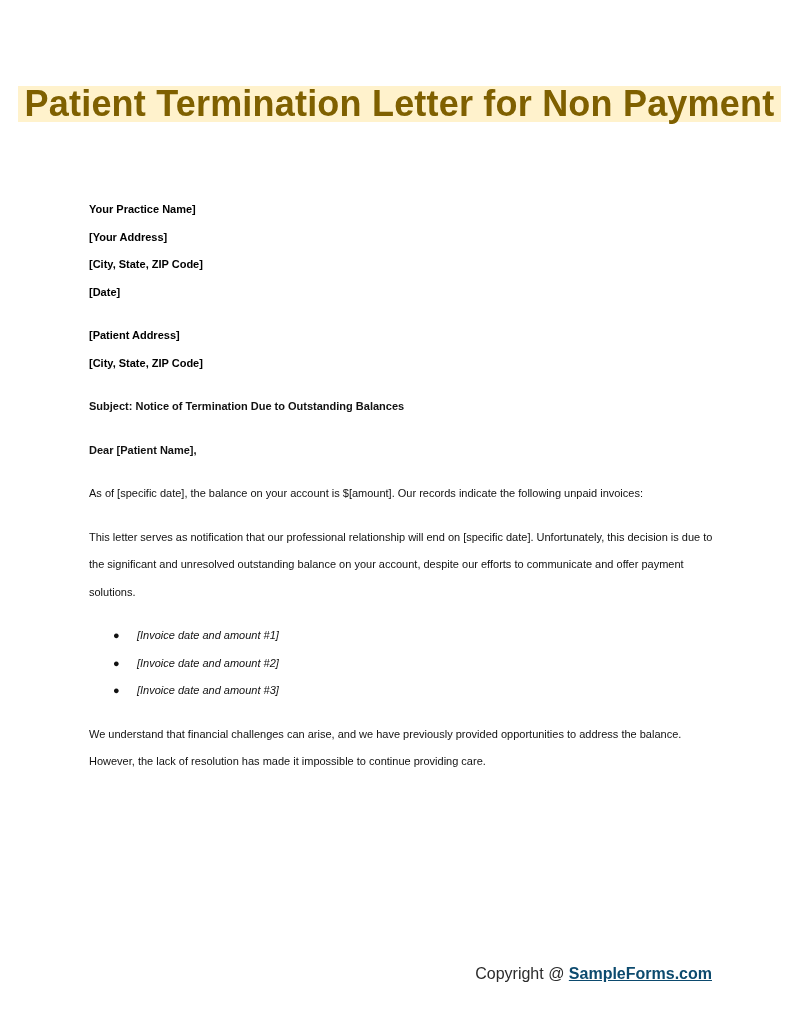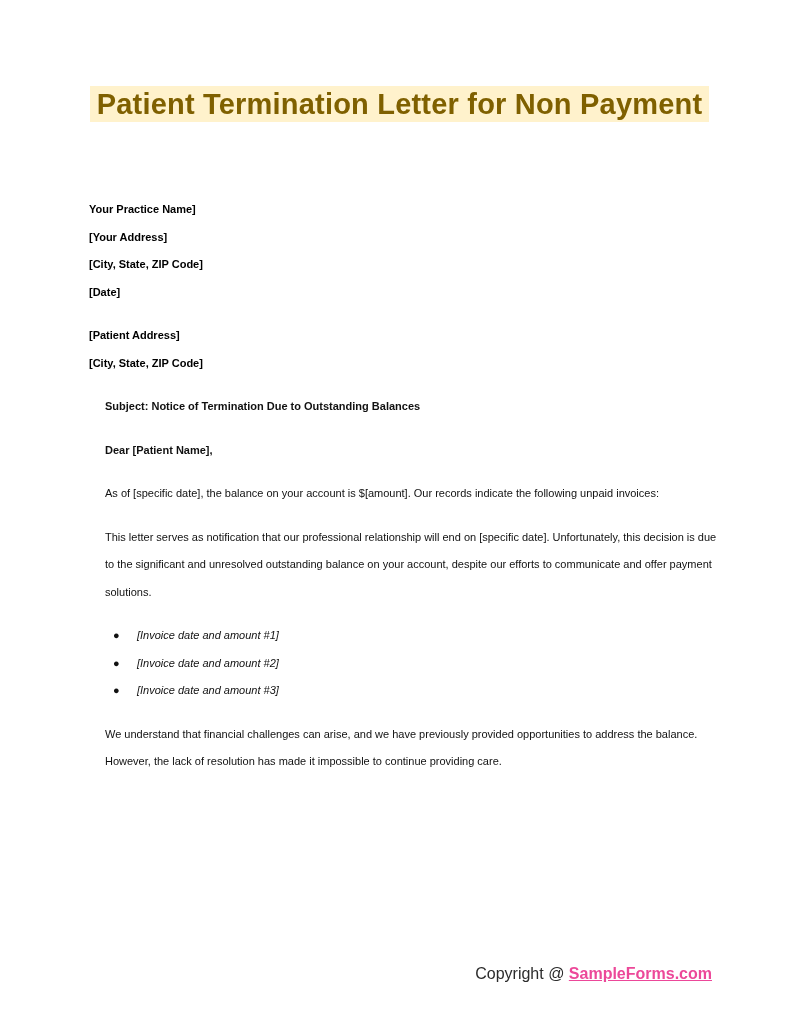--- a/index.html
+++ b/index.html
@@ -14,39 +14,39 @@
     margin: 0 auto;
   }
   .title-wrap {
     margin-top: 86px;
     text-align: center;
   }
   .title-highlight {
     display: inline-block;
     background: #FFF2CC;
     color: #7F6000;
-    font-size: 29px;
+    font-size: 36px;
     font-weight: bold;
     line-height: 36px;
     padding: 0 7px;
     letter-spacing: 0.2px;
   }
   .content {
     position: absolute;
     left: 89px;
     right: 72px;
     top: 196px;
     font-size: 11px;
     line-height: 27.5px;
   }
   .block { margin: 0 0 16px 0; }
   .block .line { margin: 0; }
   .bold { font-weight: bold; }
   .para {
-    margin: 0 0 16px 16px;
+    margin: 0 0 16px 0;
     color: #111111;
   }
   ul.bullet-list {
     list-style: none;
     margin: 0 0 16px 0;
     padding: 0;
     font-style: italic;
   }
   ul.bullet-list li {
     position: relative;
@@ -61,21 +61,21 @@
     font-size: 11px;
   }
   .footer {
     position: absolute;
     right: 87px;
     top: 965px;
     font-size: 16px;
     color: #2b2b2b;
   }
   .footer a {
-    color: #ec4899;
+    color: #0c4a6e;
     font-weight: bold;
     text-decoration: underline;
     cursor: pointer;
   }
 </style>
 </head>
 <body>
 
 <div class="page">
 

